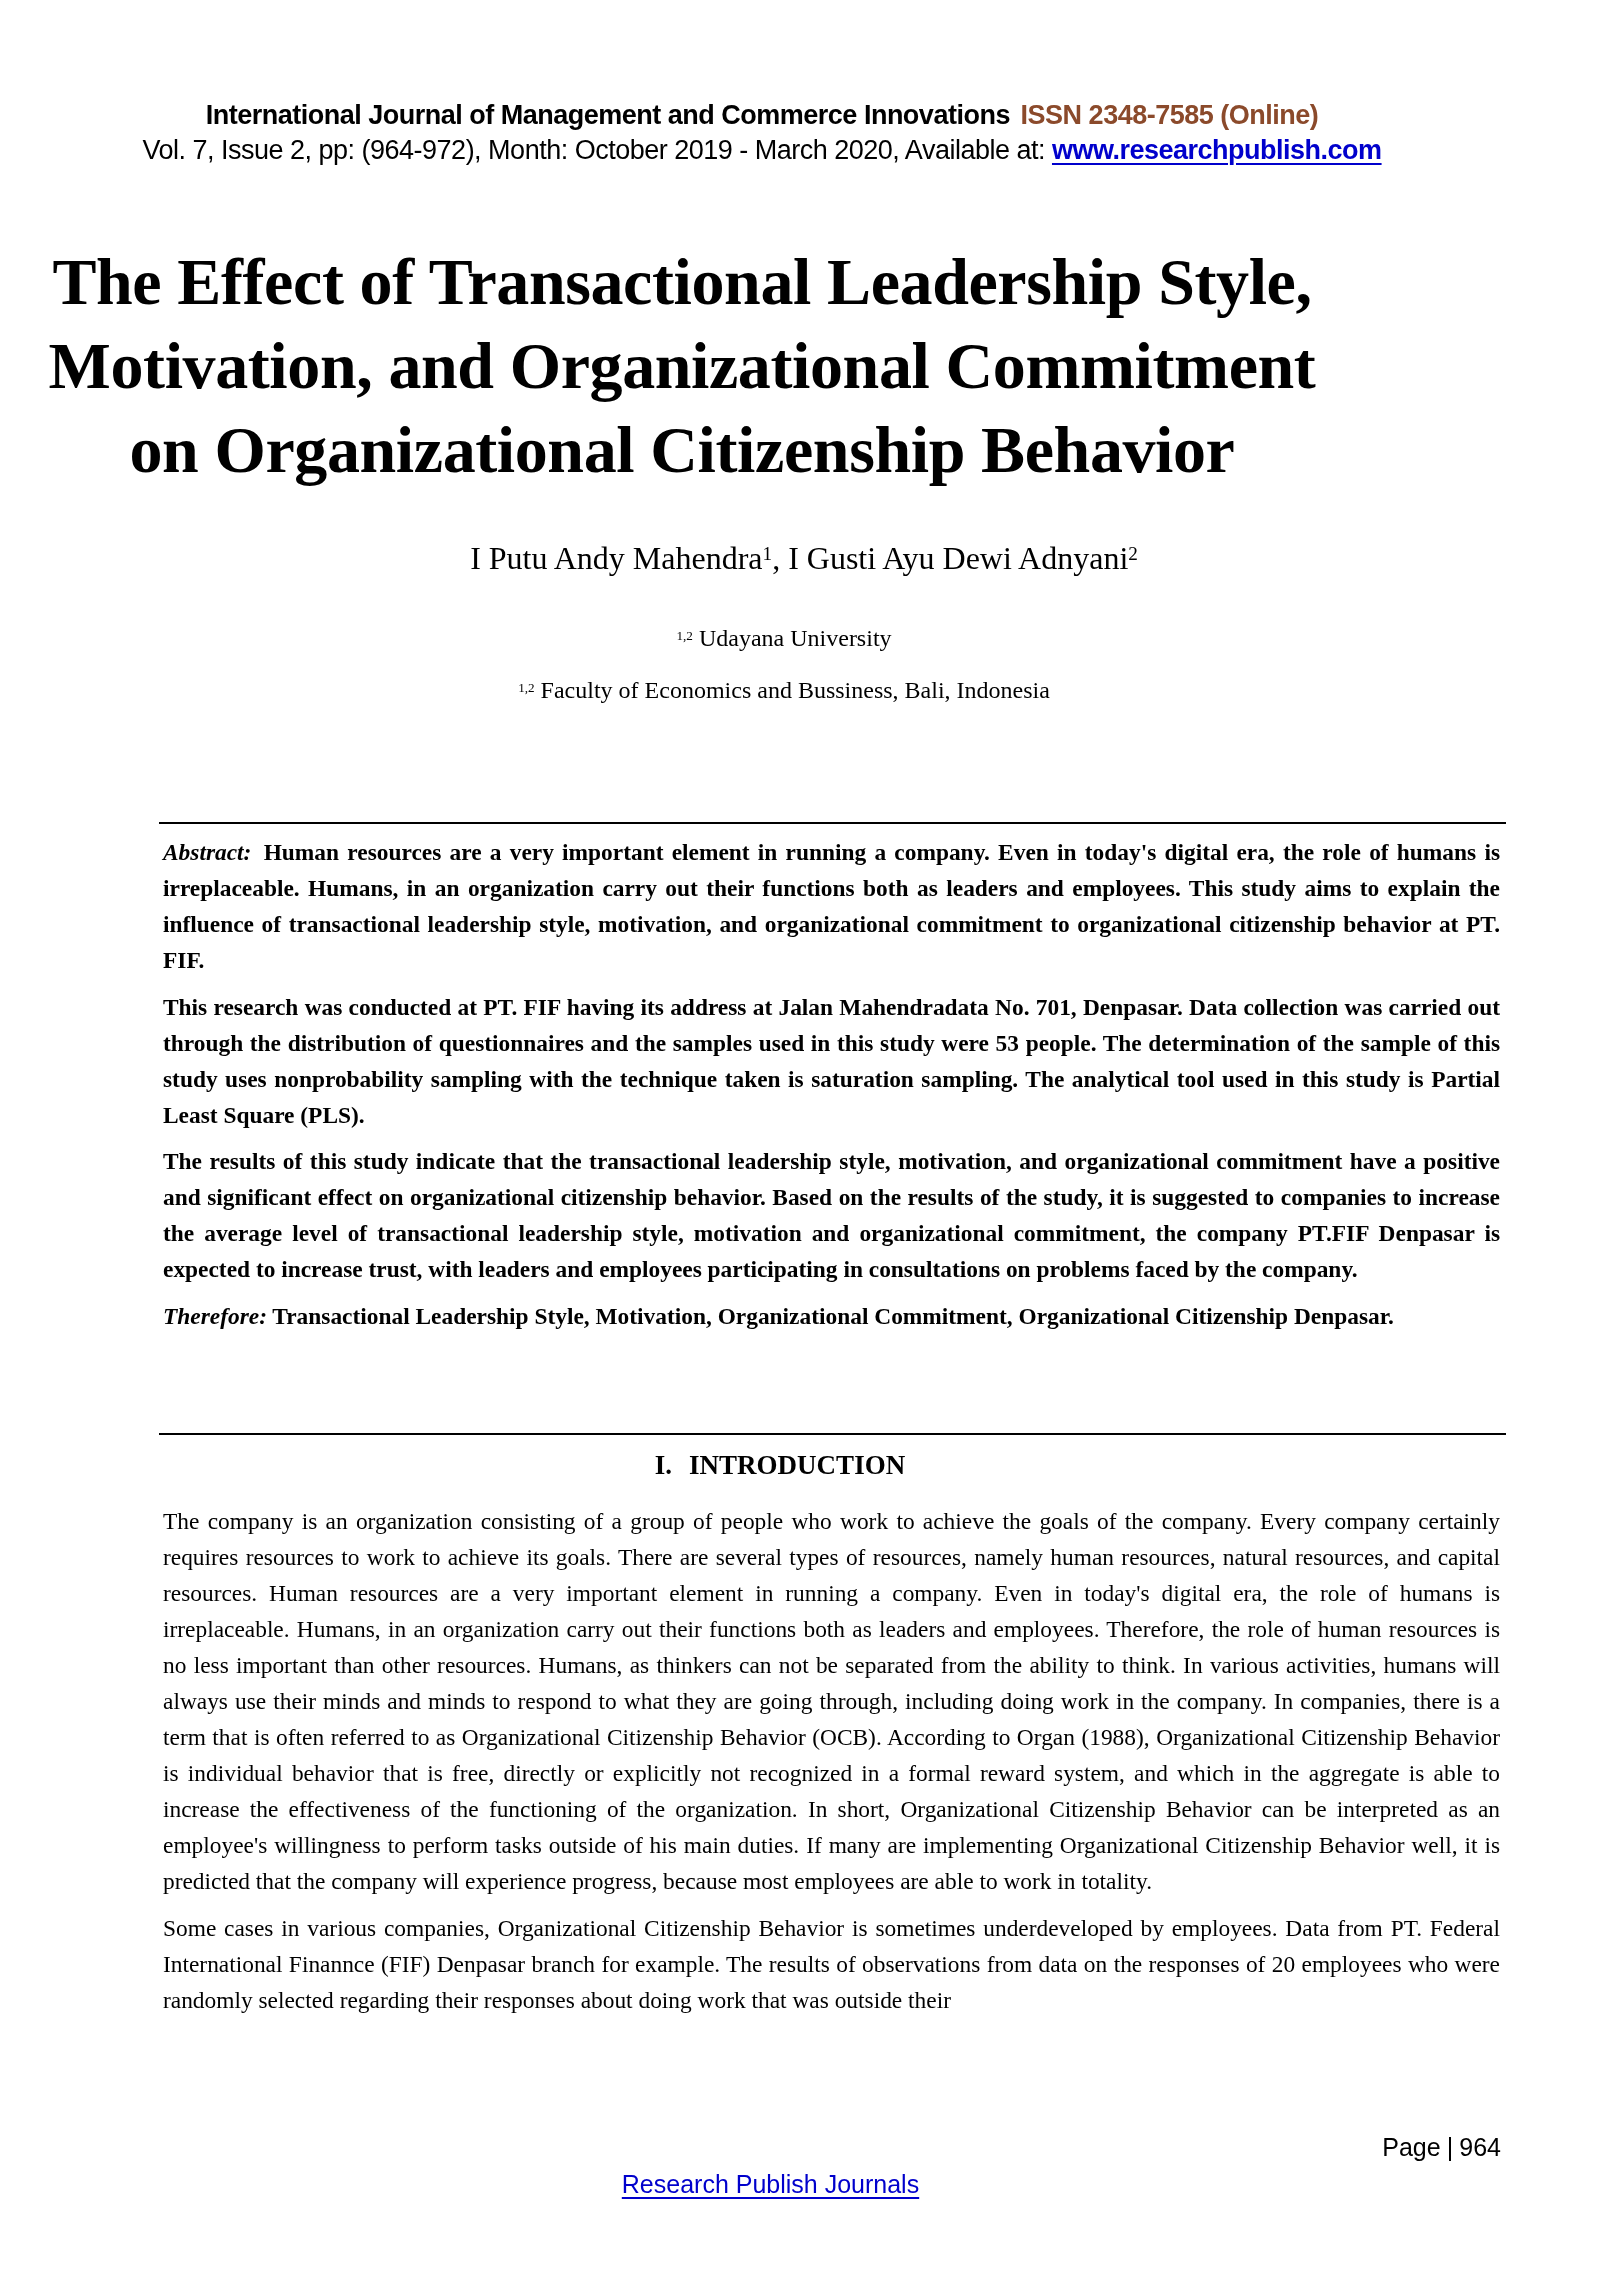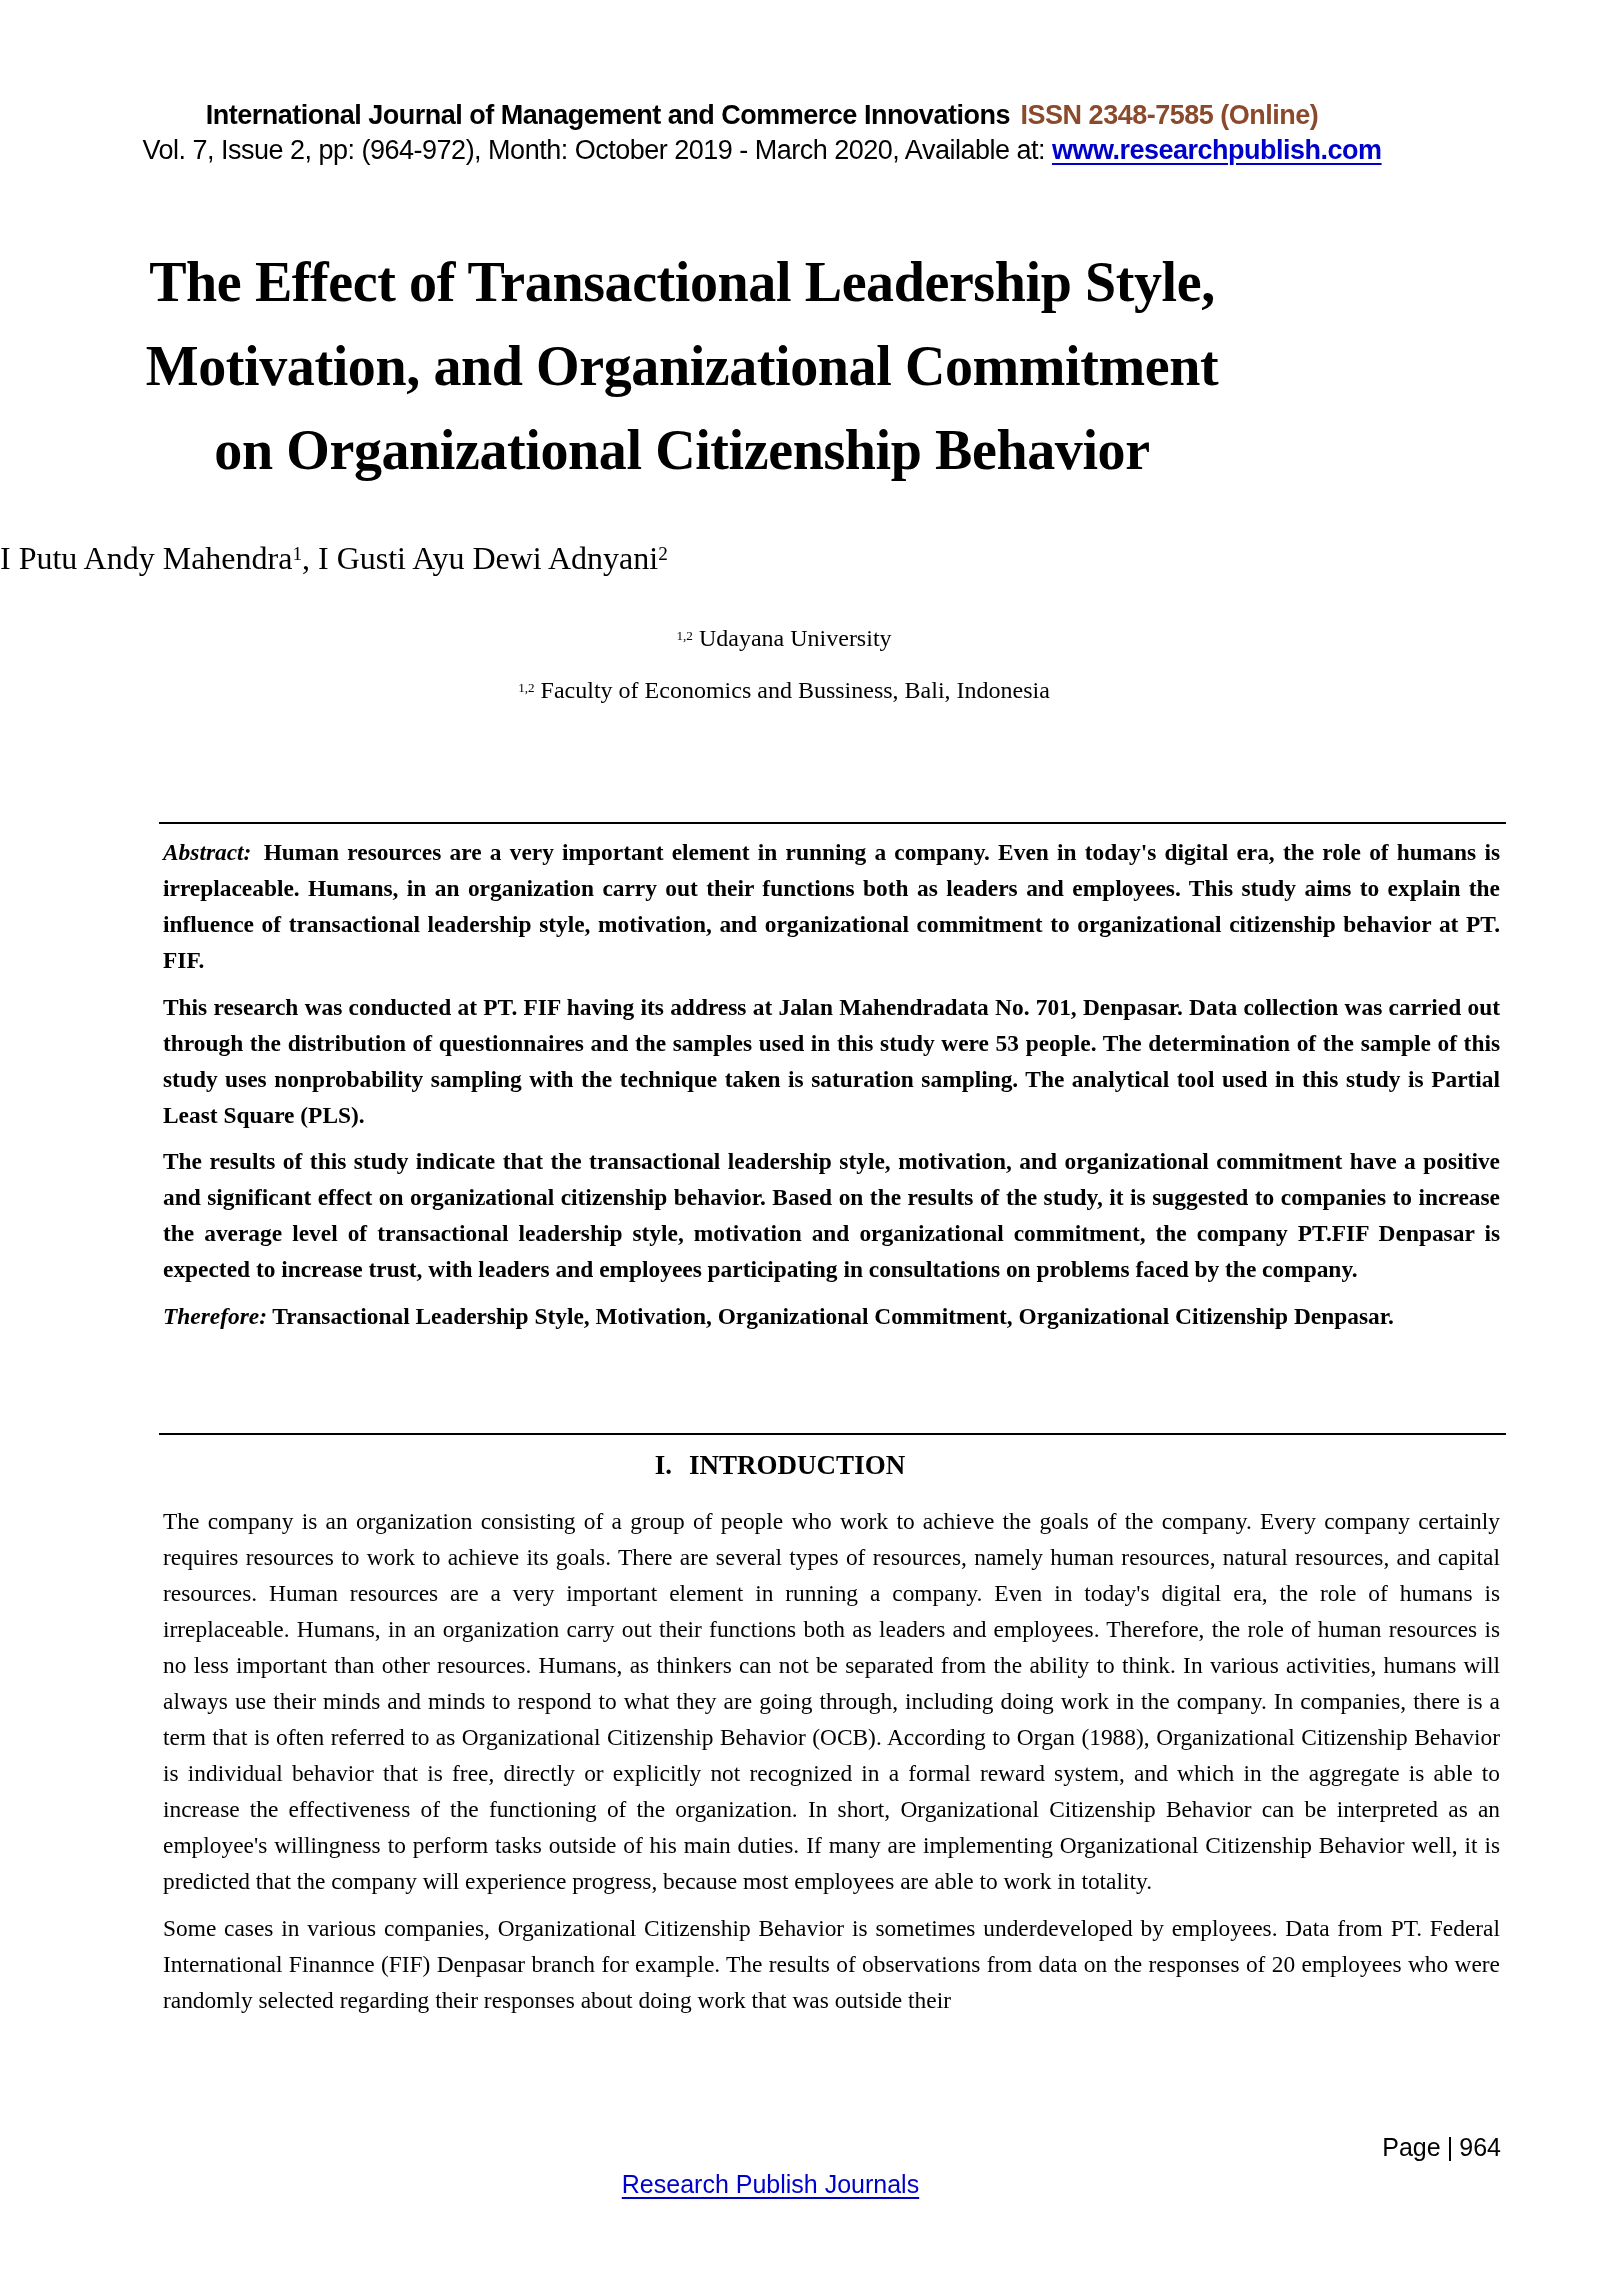--- a/index.html
+++ b/index.html
@@ -50,32 +50,33 @@
     text-underline-offset: 3.8px;
   }
 
   
   .paper-title {
     position: absolute;
     left: 0;
     top: 240px;
     width: 1364px;
     text-align: center;
-    font-size: 56px;
+    font-size: 66px;
     font-weight: bold;
     line-height: 84px;
     letter-spacing: -0.4px;
   }
   .paper-title div { white-space: nowrap; }
 
   .authors {
     position: absolute;
     left: 0;
     top: 537px;
     width: 1608px;
+    text-align: center;
     font-size: 32px;
     line-height: 43px;
     white-space: nowrap;
   }
   .authors sup, .affil sup {
     font-size: 60%;
     vertical-align: top;
     position: relative;
     top: -4.6px;
   }

